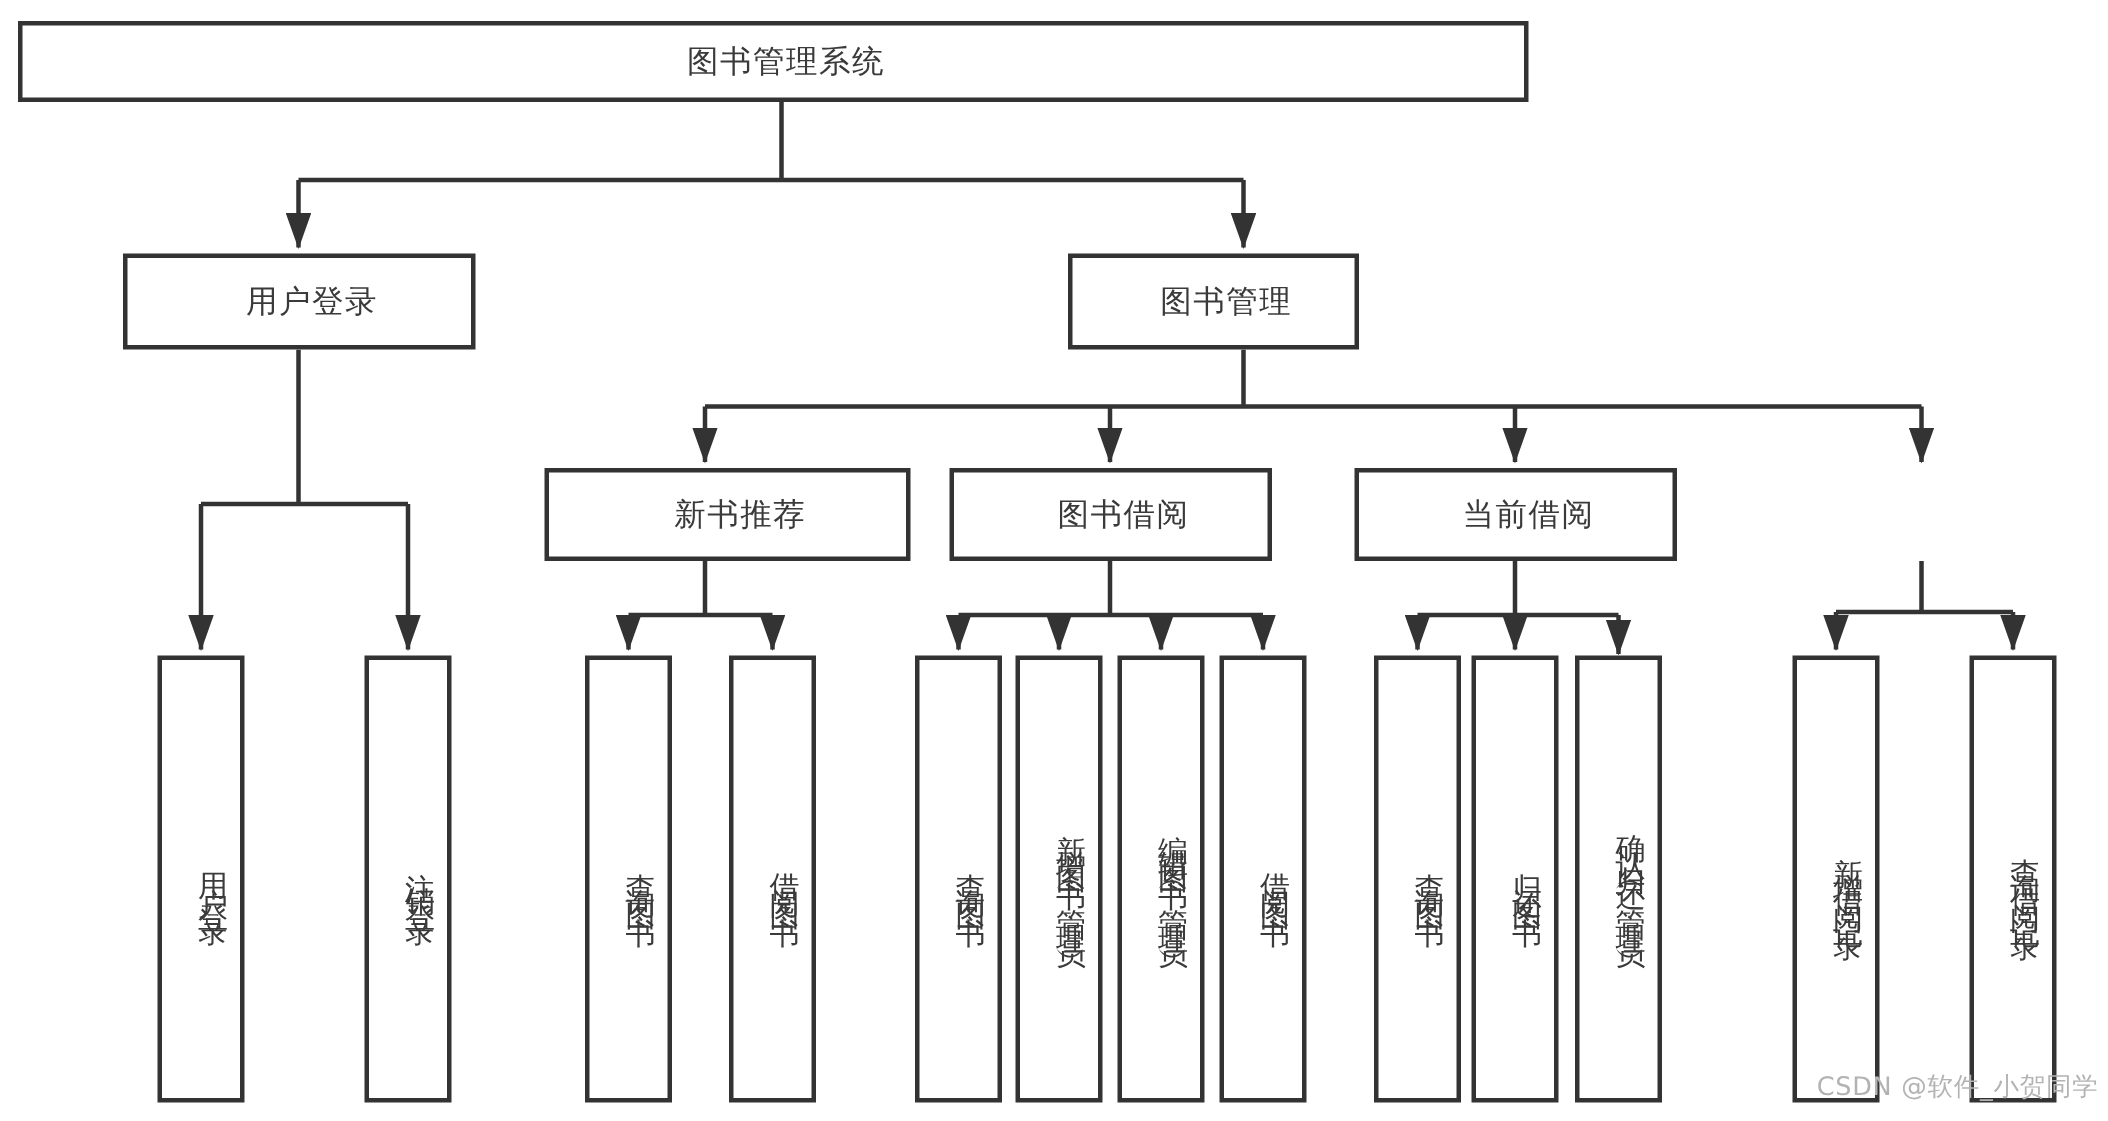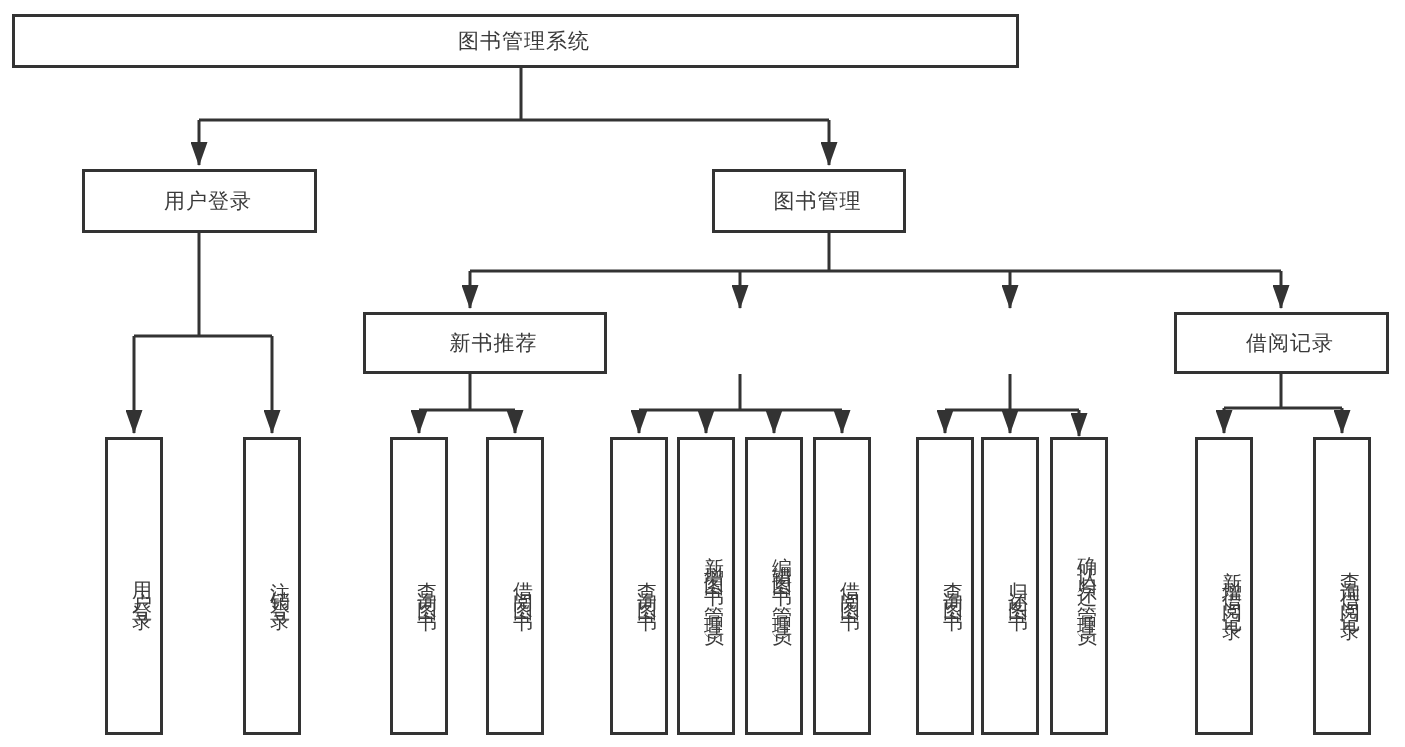--- a/index.html
+++ b/index.html
@@ -97,22 +97,25 @@
   <div class="box hbox b-ul">
     <span>用户登录</span>
   </div>
   <div class="box hbox b-bm">
     <span>图书管理</span>
   </div>
 
   <div class="box hbox b-nr">
     <span>新书推荐</span>
   </div>
-  <div class="box hbox b-br">
-    <span>借阅记录</span>
+  <div class="box hbox b-bb">
+    <span>图书借阅</span>
+  </div>
+  <div class="box hbox b-cb">
+    <span>当前借阅</span>
   </div>
 
   <div class="box vbox l1">
     <span class="vlabel">用户登录</span>
   </div>
   <div class="box vbox l2">
     <span class="vlabel">注销登录</span>
   </div>
 
   <div class="box vbox l3">
@@ -145,13 +148,14 @@
     <span class="vlabel">确认归还（管理员）</span>
   </div>
 
   <div class="box vbox l12">
     <span class="vlabel">新增借阅记录</span>
   </div>
   <div class="box vbox l13">
     <span class="vlabel">查询借阅记录</span>
   </div>
 
+  <div class="watermark">CSDN @软件_小贺同学</div>
 </div>
 
 </body></html>

